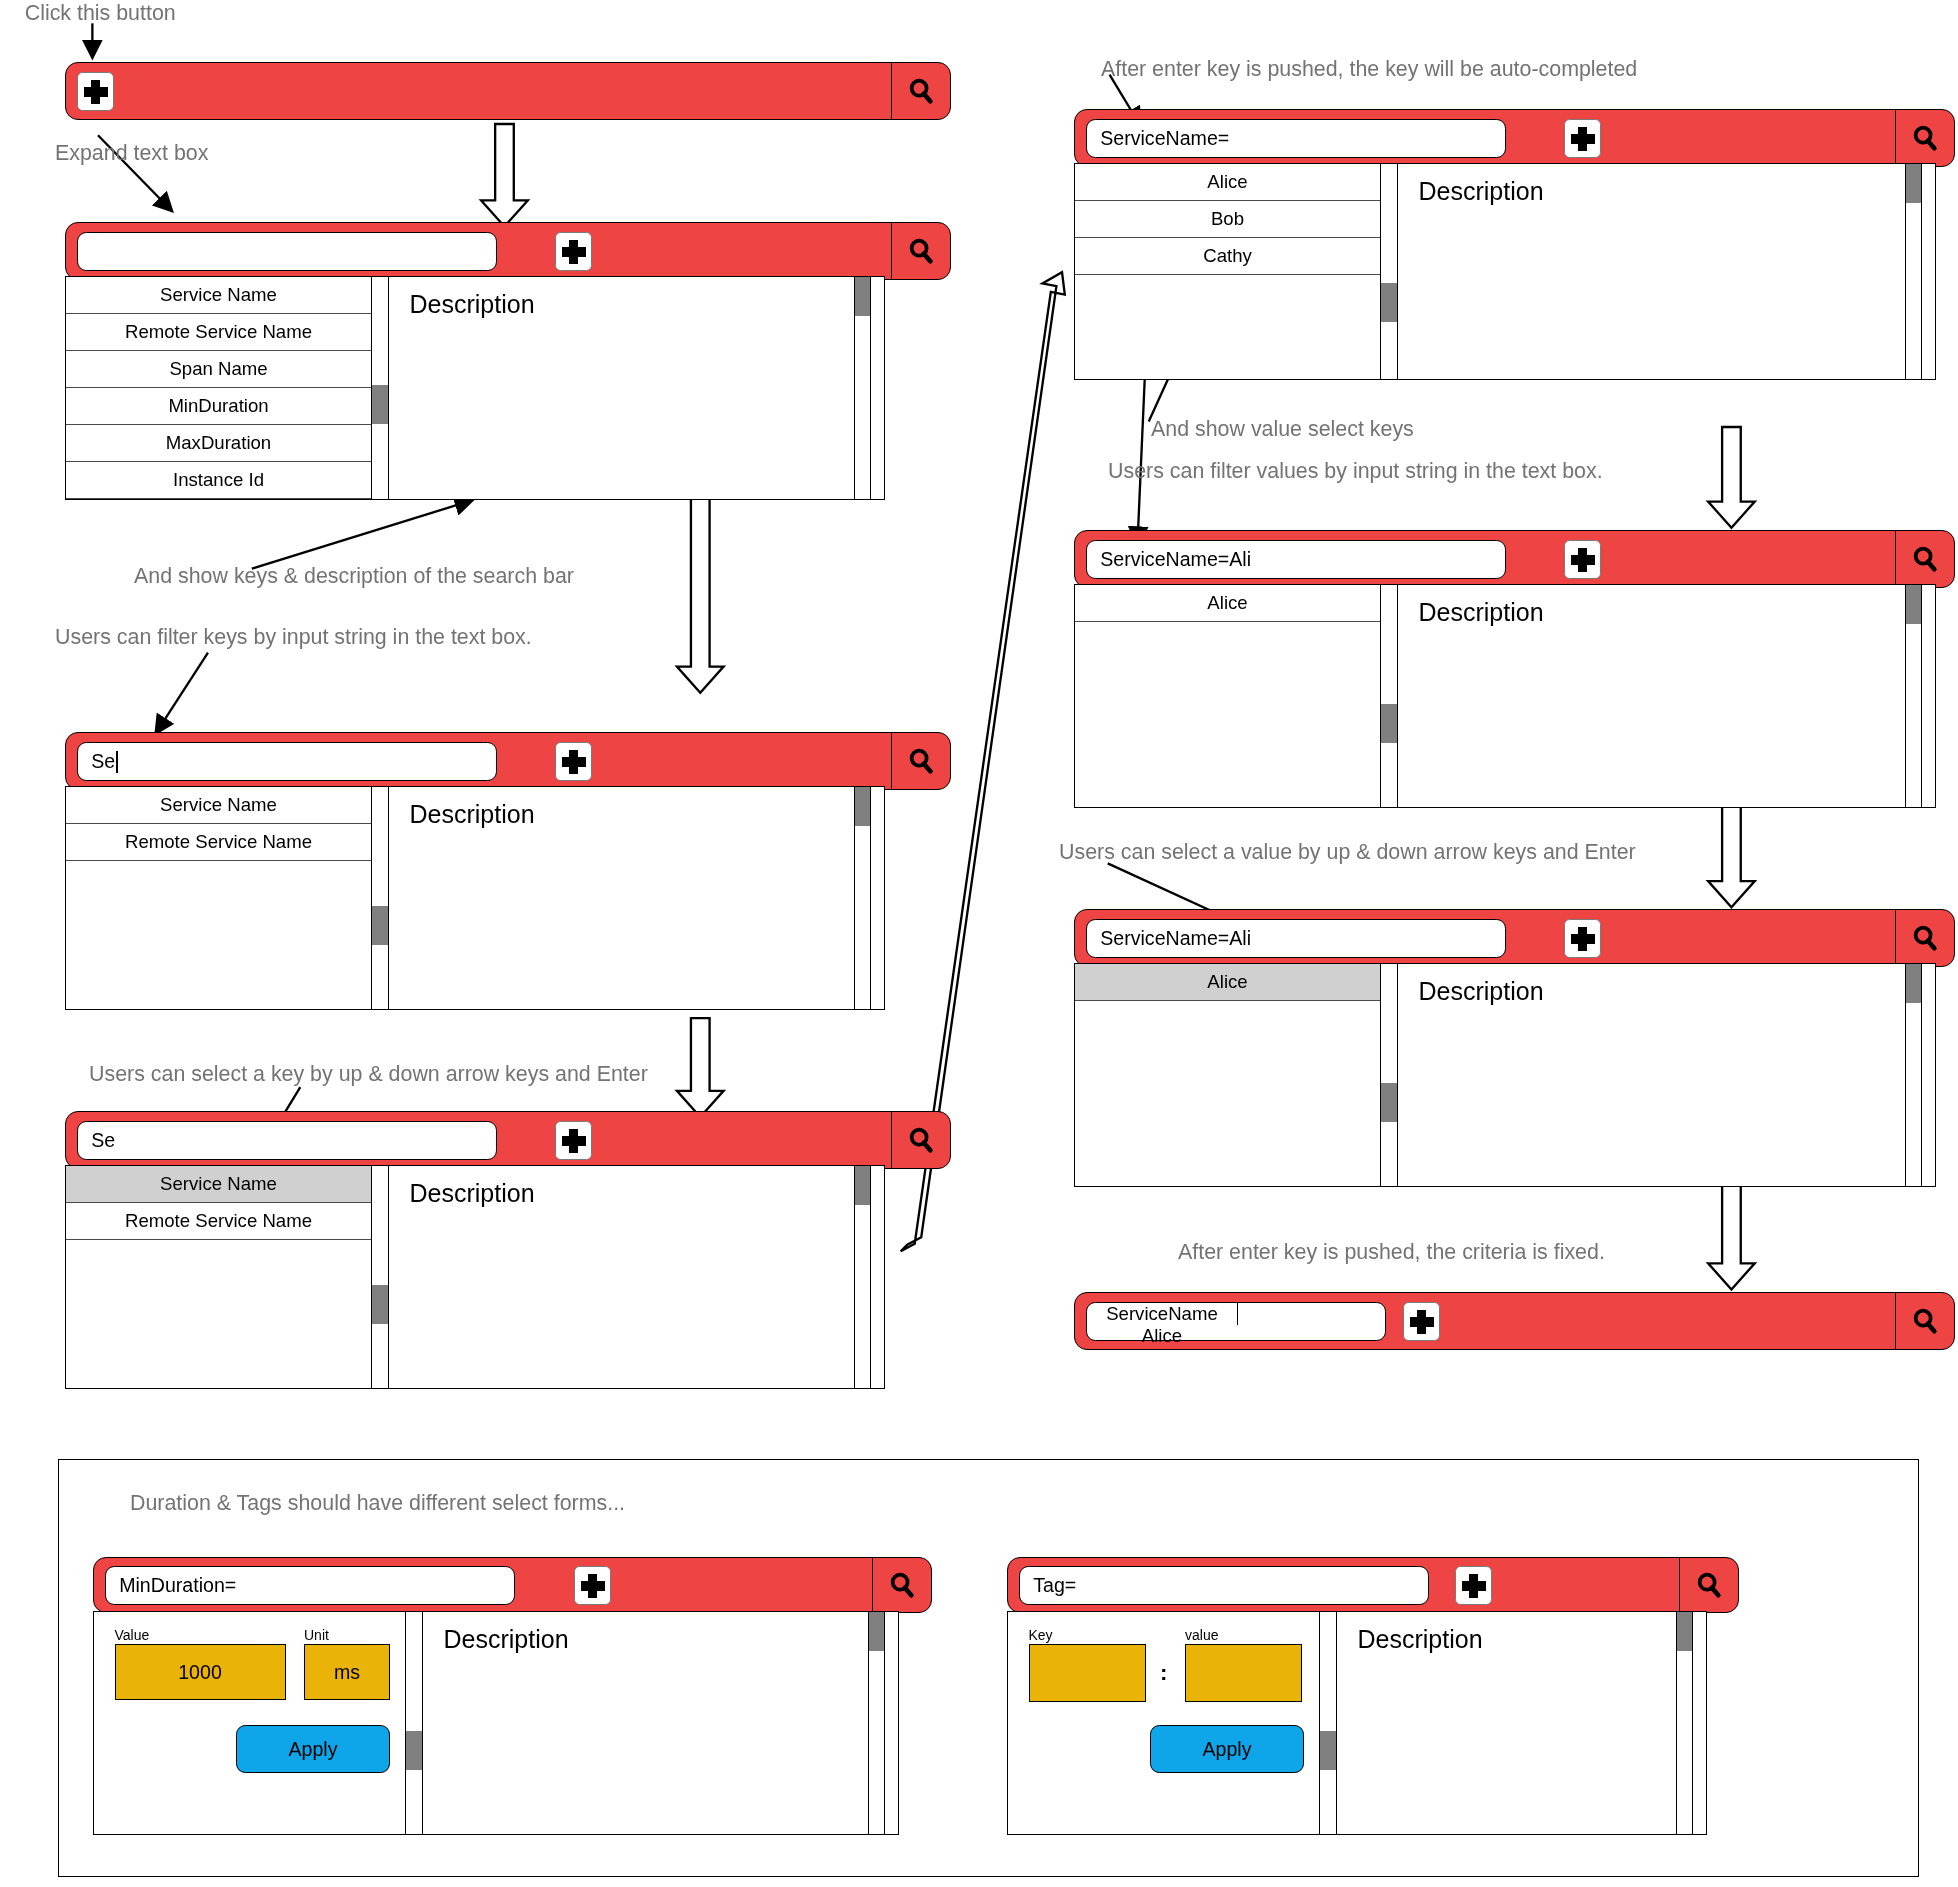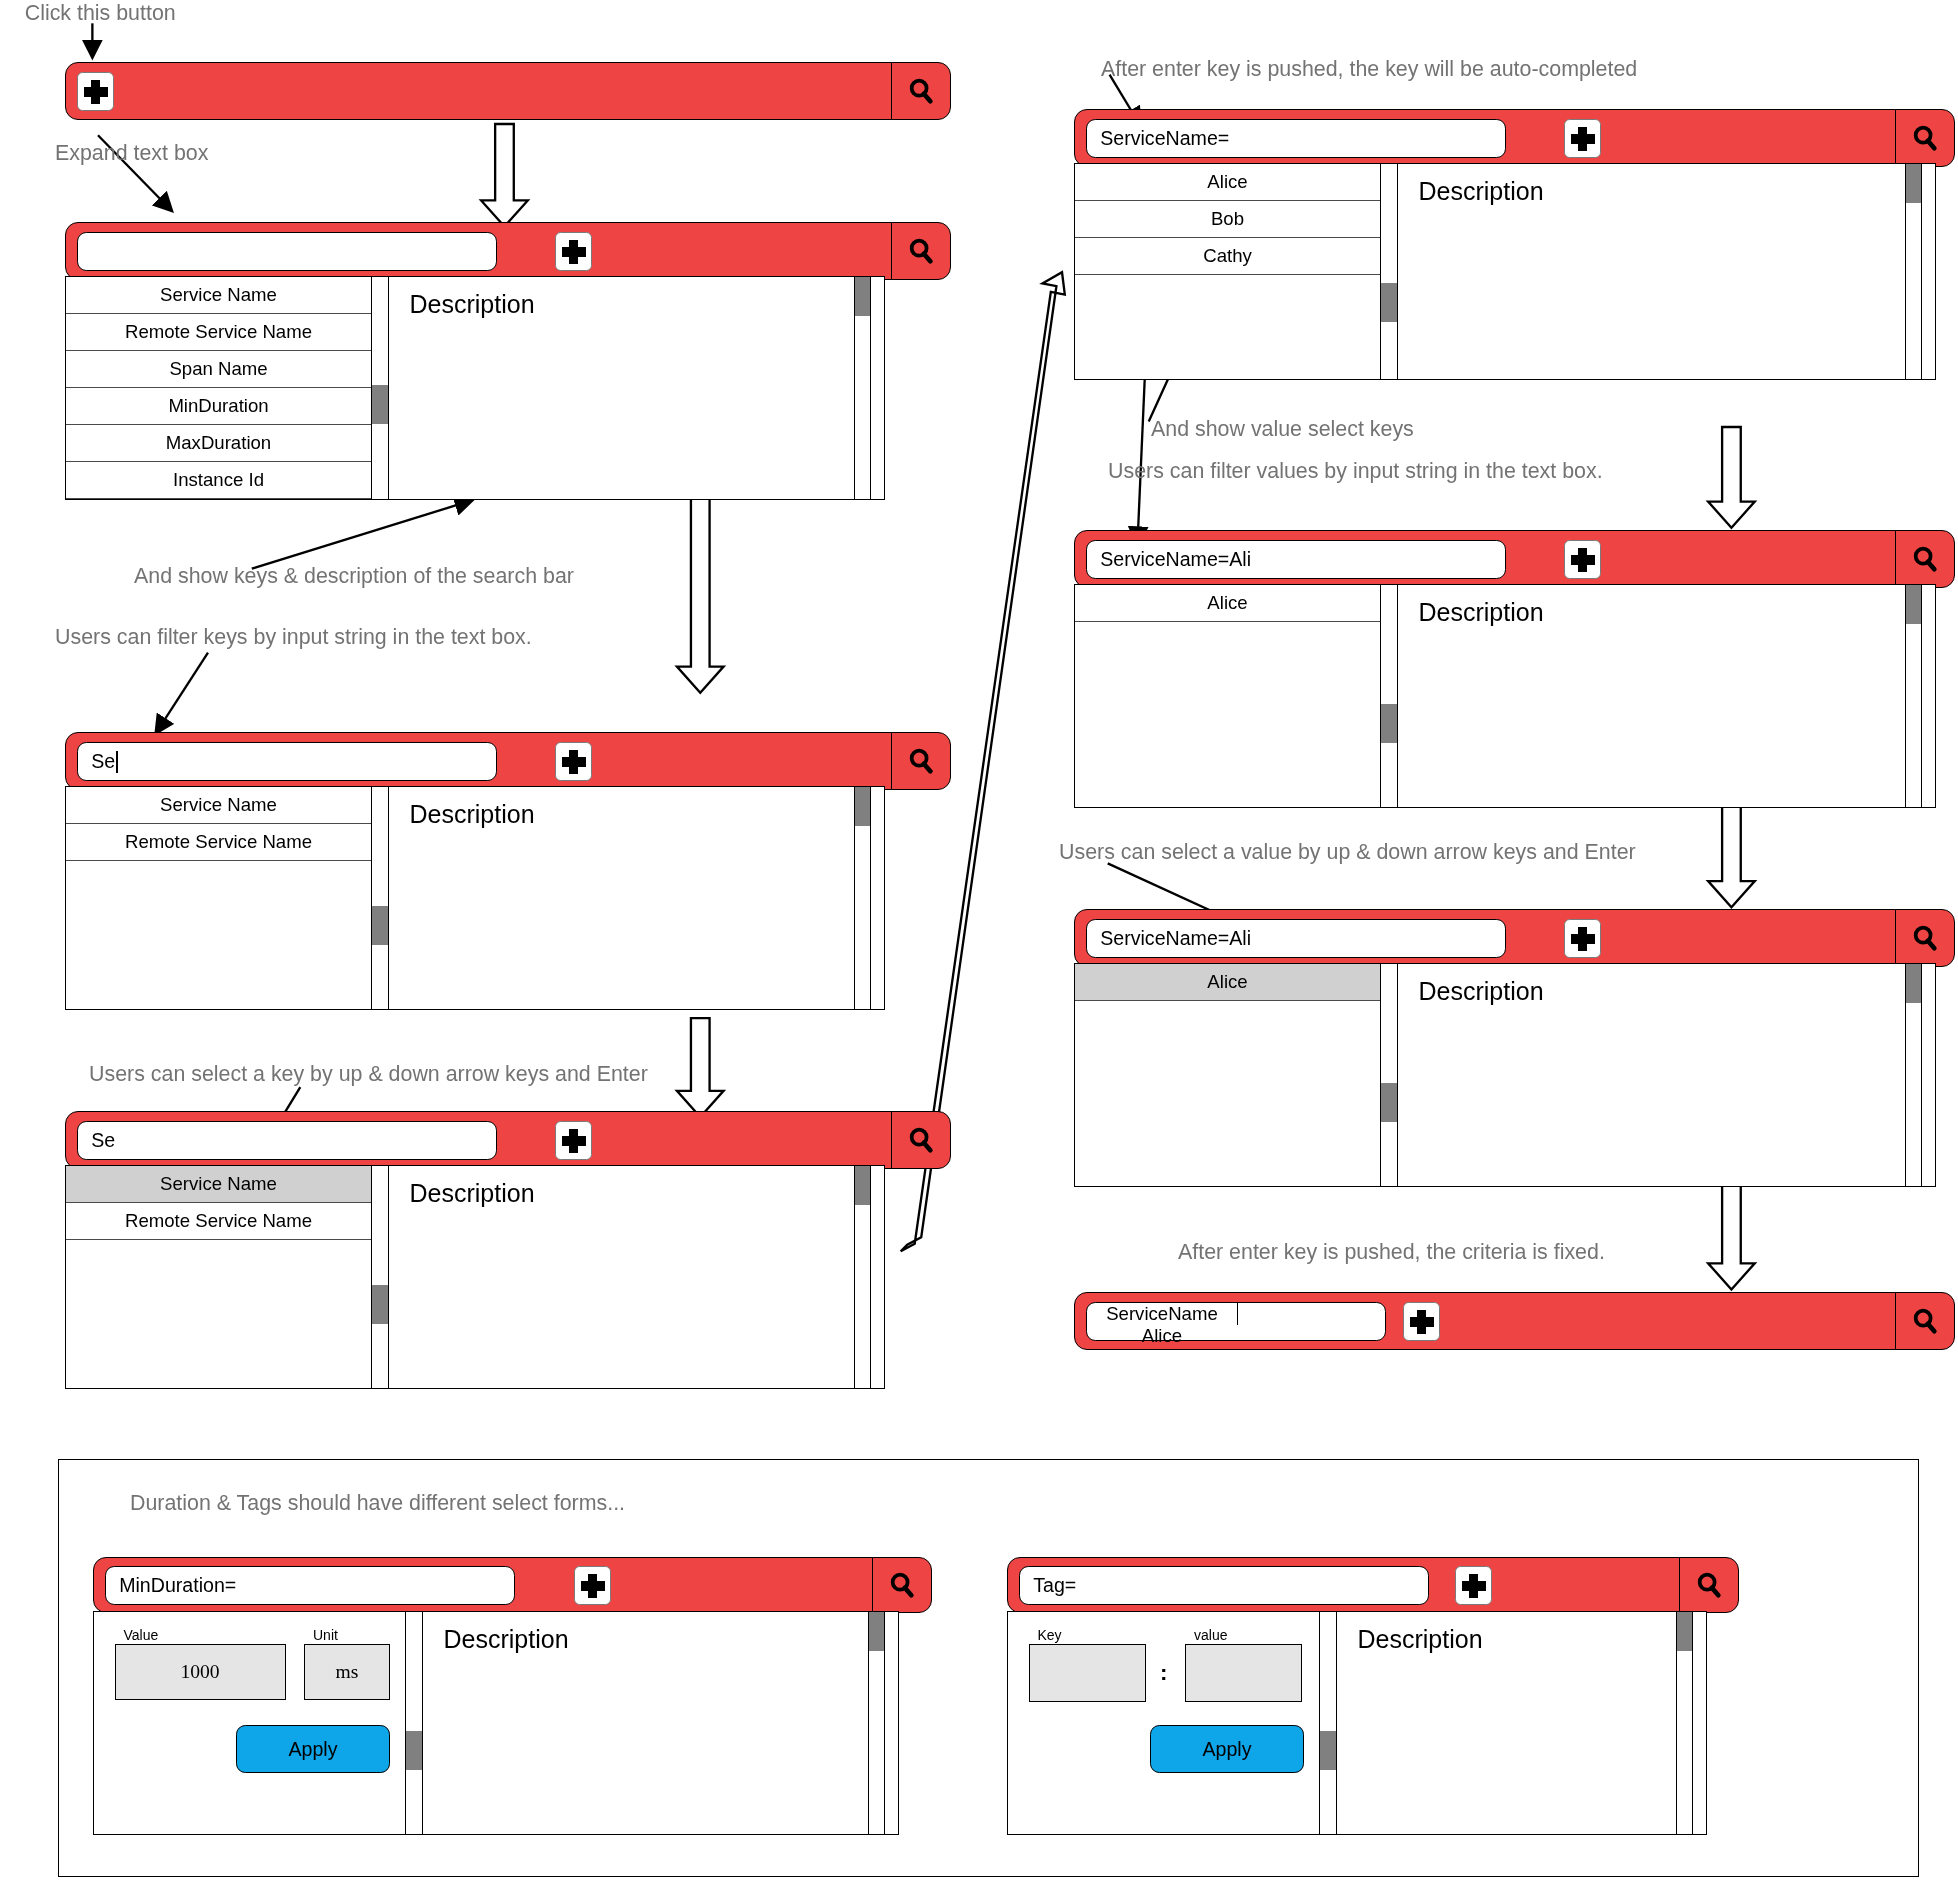--- a/index.html
+++ b/index.html
@@ -36,22 +36,22 @@
   .dd-list{position:relative;box-sizing:border-box;border-right:1.9px solid #000;background:#fff;flex:0 0 auto;}
   .dd-row{box-sizing:border-box;border-bottom:1.9px solid #4a4a4a;height:37px;display:flex;align-items:center;justify-content:center;font-size:18.6px;background:#fff;}
   .dd-row.sel{background:#d0d0d0;}
   .dd-scroll{position:relative;box-sizing:border-box;width:17px;flex:0 0 17px;border-right:1.9px solid #000;background:#fff;}
   .dd-thumb{position:absolute;left:0;right:0;background:#808080;}
   .dd-desc{position:relative;flex:1 1 auto;box-sizing:border-box;background:#fff;}
   .dd-desc-label{position:absolute;left:20.5px;top:13px;font-size:25px;}
   .dd-rscroll{position:absolute;top:0;bottom:0;box-sizing:border-box;width:17px;border-left:1.9px solid #000;border-right:1.9px solid #000;background:#fff;}
 
   
-  .form-field{position:absolute;box-sizing:border-box;border:1.9px solid #000;background:#e5e5e5;display:flex;align-items:center;justify-content:center;font-size:19.6px;font-family:Liberation Serif, serif;}
-  .form-label{position:absolute;font-size:14px;margin-left:9px;}
+  .form-field{position:absolute;box-sizing:border-box;border:1.9px solid #000;background:#eab308;display:flex;align-items:center;justify-content:center;font-size:19.6px;}
+  .form-label{position:absolute;font-size:14px;}
   .applybtn{position:absolute;box-sizing:border-box;border:1.9px solid #000;border-radius:9.3px;background:#0ea5e9;display:flex;align-items:center;justify-content:center;font-size:19.6px;}
   .colon{position:absolute;font-size:22.4px;font-weight:bold;}
 
   
   .groupbox{position:absolute;box-sizing:border-box;border:1.9px solid #000;background:#fff;}
 
   svg.ov{position:absolute;left:0;top:0;width:1959px;height:1888px;pointer-events:none;}
 </style>
 </head>
 <body>

